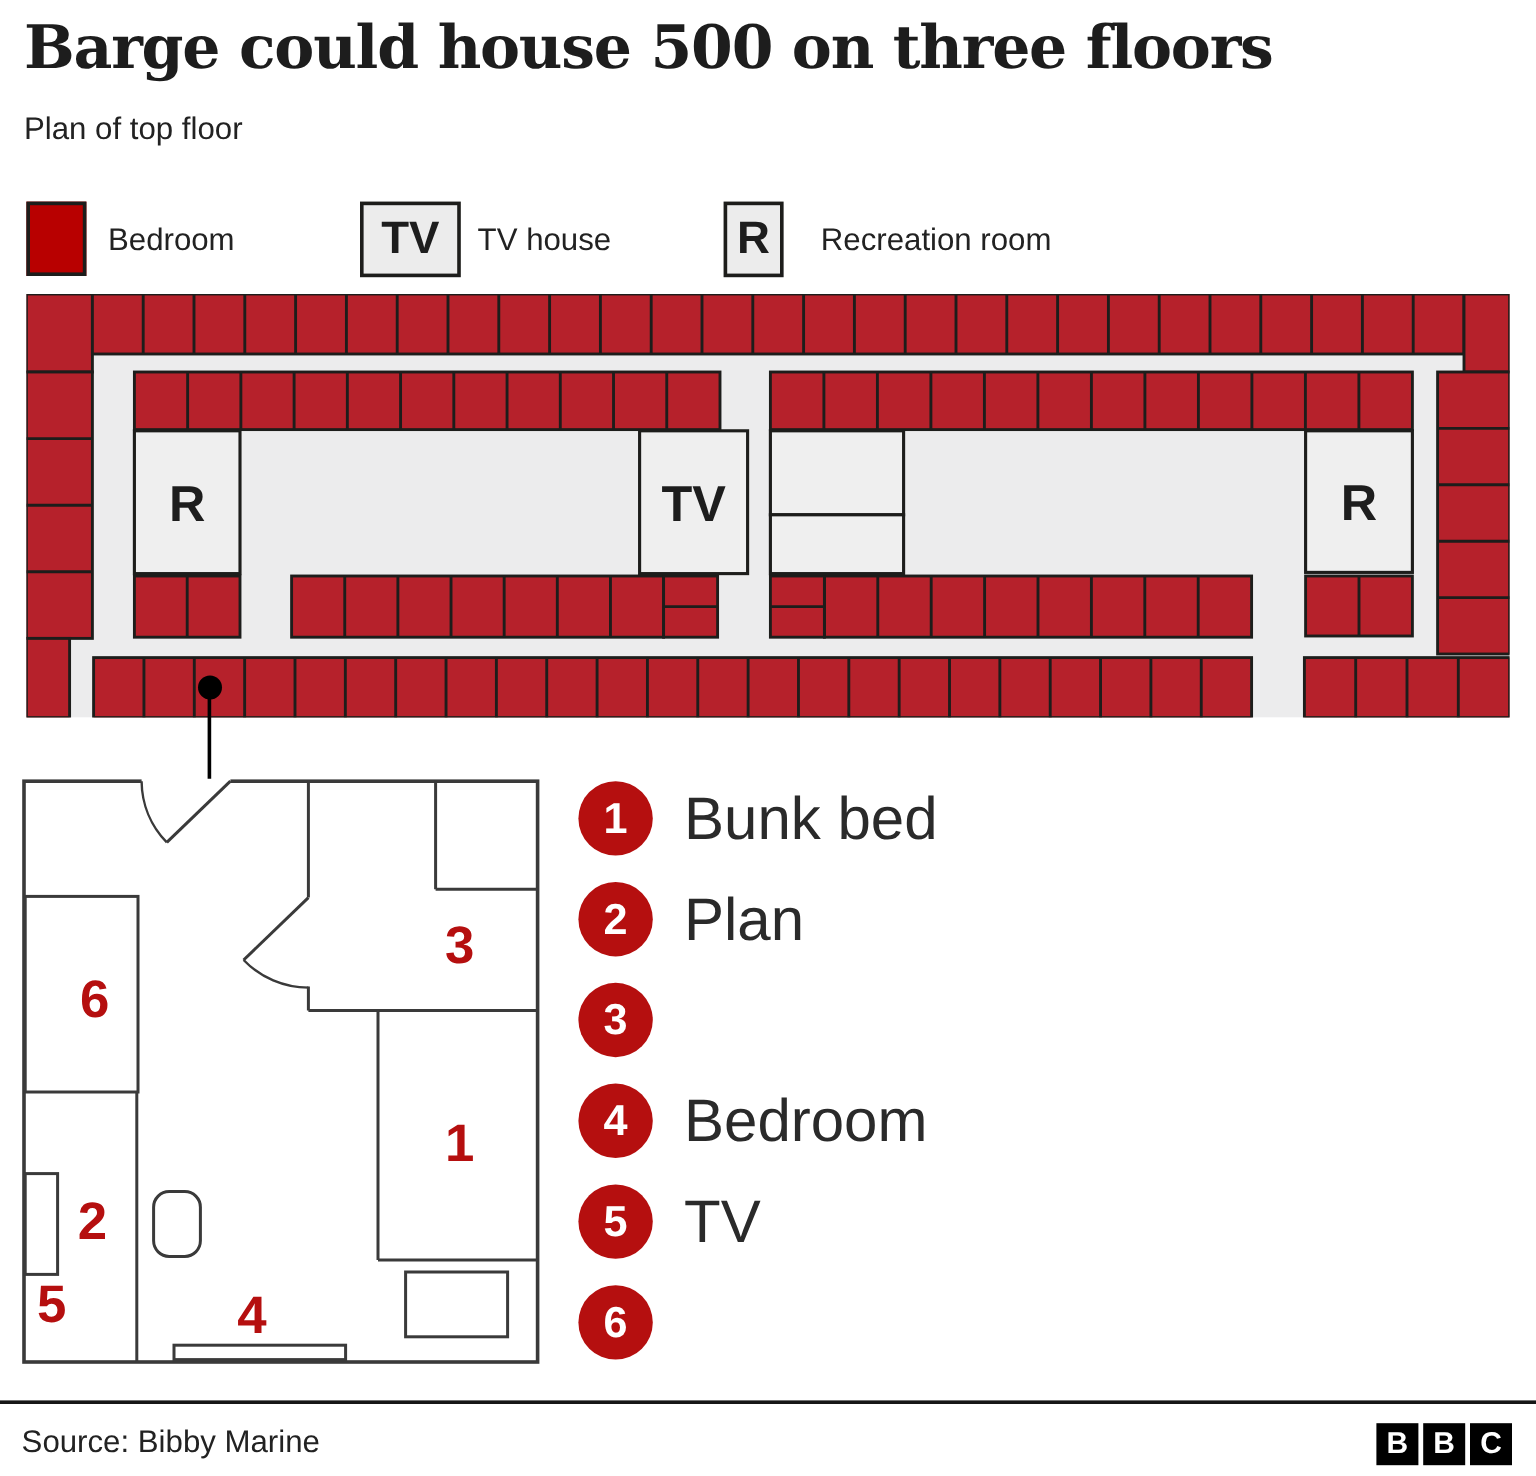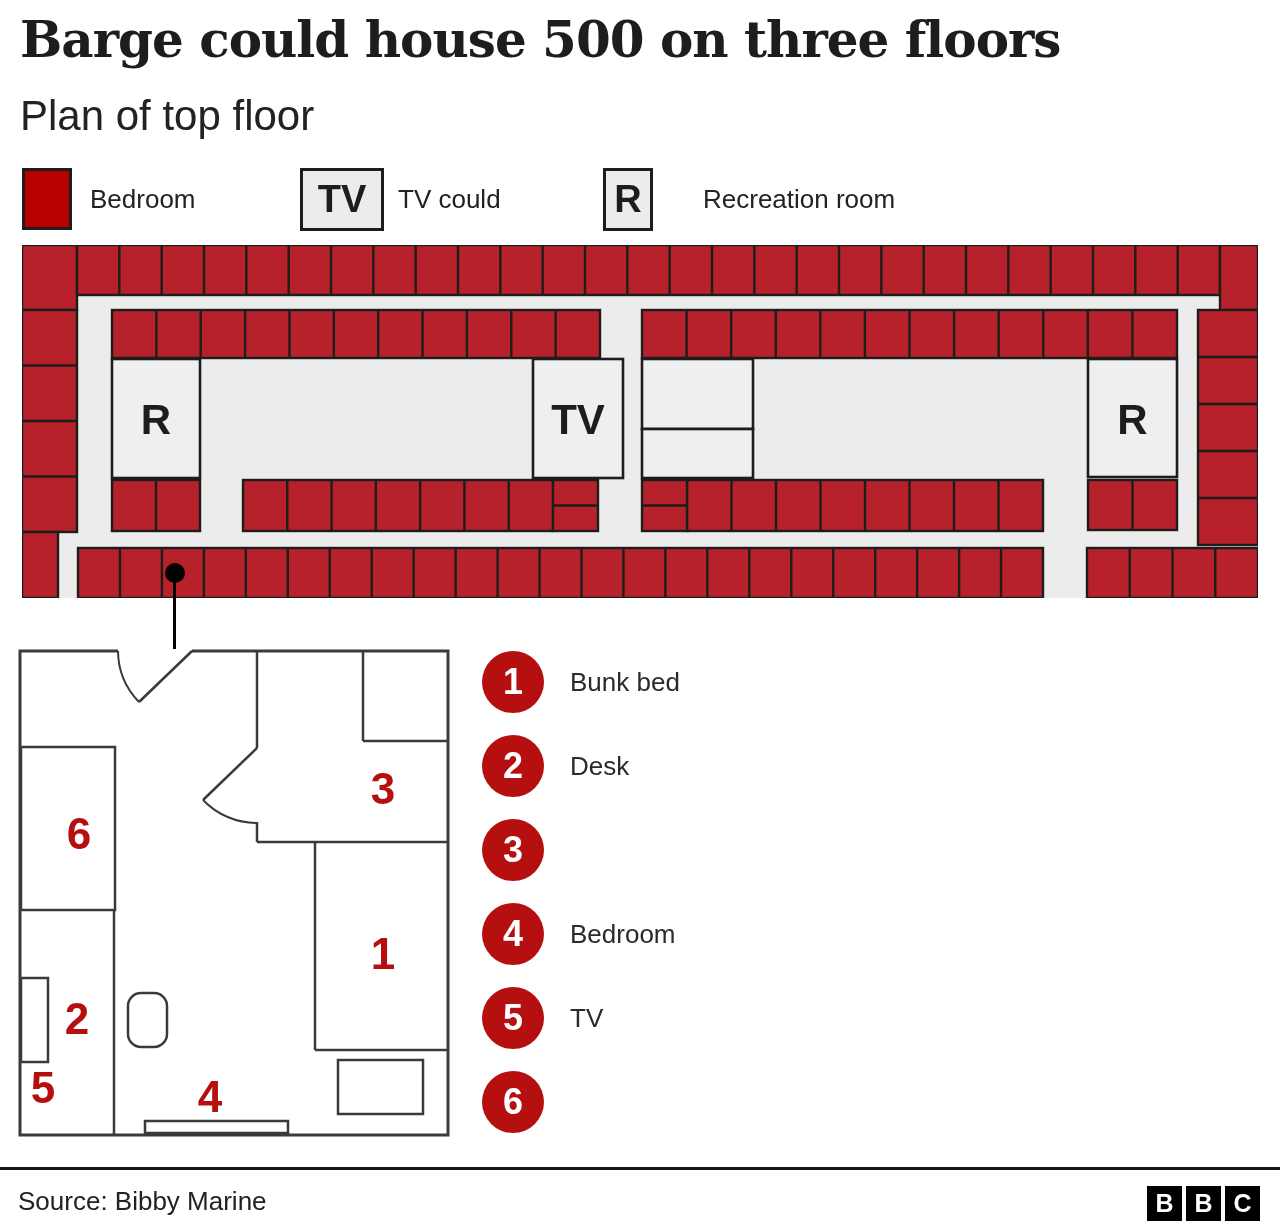--- a/index.html
+++ b/index.html
@@ -6,57 +6,57 @@
     --swatch-red:#b80000; --cell-red:#b6212b; --accent-red:#b50f0f;
     --cell-stroke:#1d1d1b; --corridor:#ececed; --room-gray:#efefef;
     --wall:#3a3a3a; --text-dark:#1d1d1d; --text-body:#222222;
   }
   html,body{margin:0;padding:0;background:#fff;}
   #page{position:relative;width:1280px;height:1230px;background:#fff;overflow:hidden;
         font-family:"Liberation Sans",sans-serif;}
   .abs{position:absolute;}
   #title{left:20px;top:10px;font-family:"DejaVu Serif",serif;font-weight:700;
          font-size:50px;color:var(--text-dark);letter-spacing:-1px;white-space:nowrap;}
-  #subtitle{left:20px;top:92px;font-size:42px;color:var(--text-body);white-space:nowrap;}
+  #subtitle{left:20px;top:92px;font-size:26px;color:var(--text-body);white-space:nowrap;}
   .legend-label{font-size:26px;color:var(--text-body);line-height:63px;white-space:nowrap;}
   .legend-box{background:#ececec;border:3px solid var(--cell-stroke);box-sizing:border-box;
               display:flex;align-items:center;justify-content:center;
               font-weight:bold;font-size:38px;color:var(--text-dark);}
   #legend-swatch{background:var(--swatch-red);border:3px solid var(--cell-stroke);box-sizing:border-box;}
   #connector{background:#000;}
   .item{display:flex;align-items:center;height:62px;margin-bottom:22px;}
   .item-circle{width:62px;height:62px;border-radius:50%;background:var(--accent-red);
                color:#fff;font-size:36px;font-weight:bold;flex:0 0 62px;
                display:flex;align-items:center;justify-content:center;margin-right:26px;}
-  .item-label{font-size:26px;color:#2a2a2a;white-space:nowrap;}
+  .item-label{font-size:50px;color:#2a2a2a;white-space:nowrap;}
   #divider{left:0;top:1167px;width:1280px;height:3px;background:#161616;}
   #source{left:18px;top:1186px;font-size:26px;color:var(--text-body);white-space:nowrap;}
   #bbc-logo{left:1147px;top:1186px;display:flex;}
   .bbc-sq{width:35px;height:35px;background:#000;color:#fff;font-weight:bold;font-size:25px;
           display:flex;align-items:center;justify-content:center;margin-right:4px;}
   svg text{font-family:"Liberation Sans",sans-serif;}
 </style>
 </head>
 <body>
 
 <div id="page">
 
   <div class="abs" id="title">Barge could house 500 on three floors</div>
   <div class="abs" id="subtitle">Plan of top floor</div>
 
   <div class="abs" id="legend-swatch" style="left:22px;top:168px;width:50px;height:62px;"></div>
   <div class="abs legend-label" style="left:90px;top:168px;">Bedroom</div>
   <div class="abs legend-box" style="left:300px;top:168px;width:84px;height:63px;">
     <span>TV</span>
   </div>
-  <div class="abs legend-label" style="left:398px;top:168px;">TV could</div>
+  <div class="abs legend-label" style="left:398px;top:168px;">TV house</div>
   <div class="abs legend-box" style="left:603px;top:168px;width:50px;height:63px;">
     <span>R</span>
   </div>
-  <div class="abs legend-label" style="left:703px;top:168px;text-align:right;">Recreation room</div>
+  <div class="abs legend-label" style="left:684px;top:168px;text-align:right;">Recreation room</div>
 
   <svg class="abs" id="plan-svg" style="left:22px;top:245px;" width="1236" height="353" viewBox="0 0 1236 353">
       <rect x="0" y="0" width="1236" height="353" fill="#ececed"></rect>
       <rect x="0" y="0" width="55" height="65" fill="#b6212b" stroke="#1d1d1b" stroke-width="2.4"></rect>
       <rect x="55" y="0" width="1143" height="50" fill="#b6212b" stroke="#1d1d1b" stroke-width="2.4"></rect>
       <line x1="97.33333333333334" y1="0" x2="97.33333333333334" y2="50" stroke="#1d1d1b" stroke-width="2.4"></line>
       <line x1="139.66666666666669" y1="0" x2="139.66666666666669" y2="50" stroke="#1d1d1b" stroke-width="2.4"></line>
       <line x1="182" y1="0" x2="182" y2="50" stroke="#1d1d1b" stroke-width="2.4"></line>
       <line x1="224.33333333333334" y1="0" x2="224.33333333333334" y2="50" stroke="#1d1d1b" stroke-width="2.4"></line>
       <line x1="266.66666666666663" y1="0" x2="266.66666666666663" y2="50" stroke="#1d1d1b" stroke-width="2.4"></line>
@@ -206,21 +206,21 @@
       <text x="61" y="184" text-anchor="middle" dominant-baseline="central" font-size="44" font-weight="bold" fill="#b50f0f">6</text>
     </svg>
 
   <div class="abs" id="items" style="left:482px;top:651px;">
       <div class="item">
         <div class="item-circle">1</div>
         <div class="item-label">Bunk bed</div>
       </div>
       <div class="item">
         <div class="item-circle">2</div>
-        <div class="item-label">Desk</div>
+        <div class="item-label">Plan</div>
       </div>
       <div class="item">
         <div class="item-circle">3</div>
       </div>
       <div class="item">
         <div class="item-circle">4</div>
         <div class="item-label">Bedroom</div>
       </div>
       <div class="item">
         <div class="item-circle">5</div>

